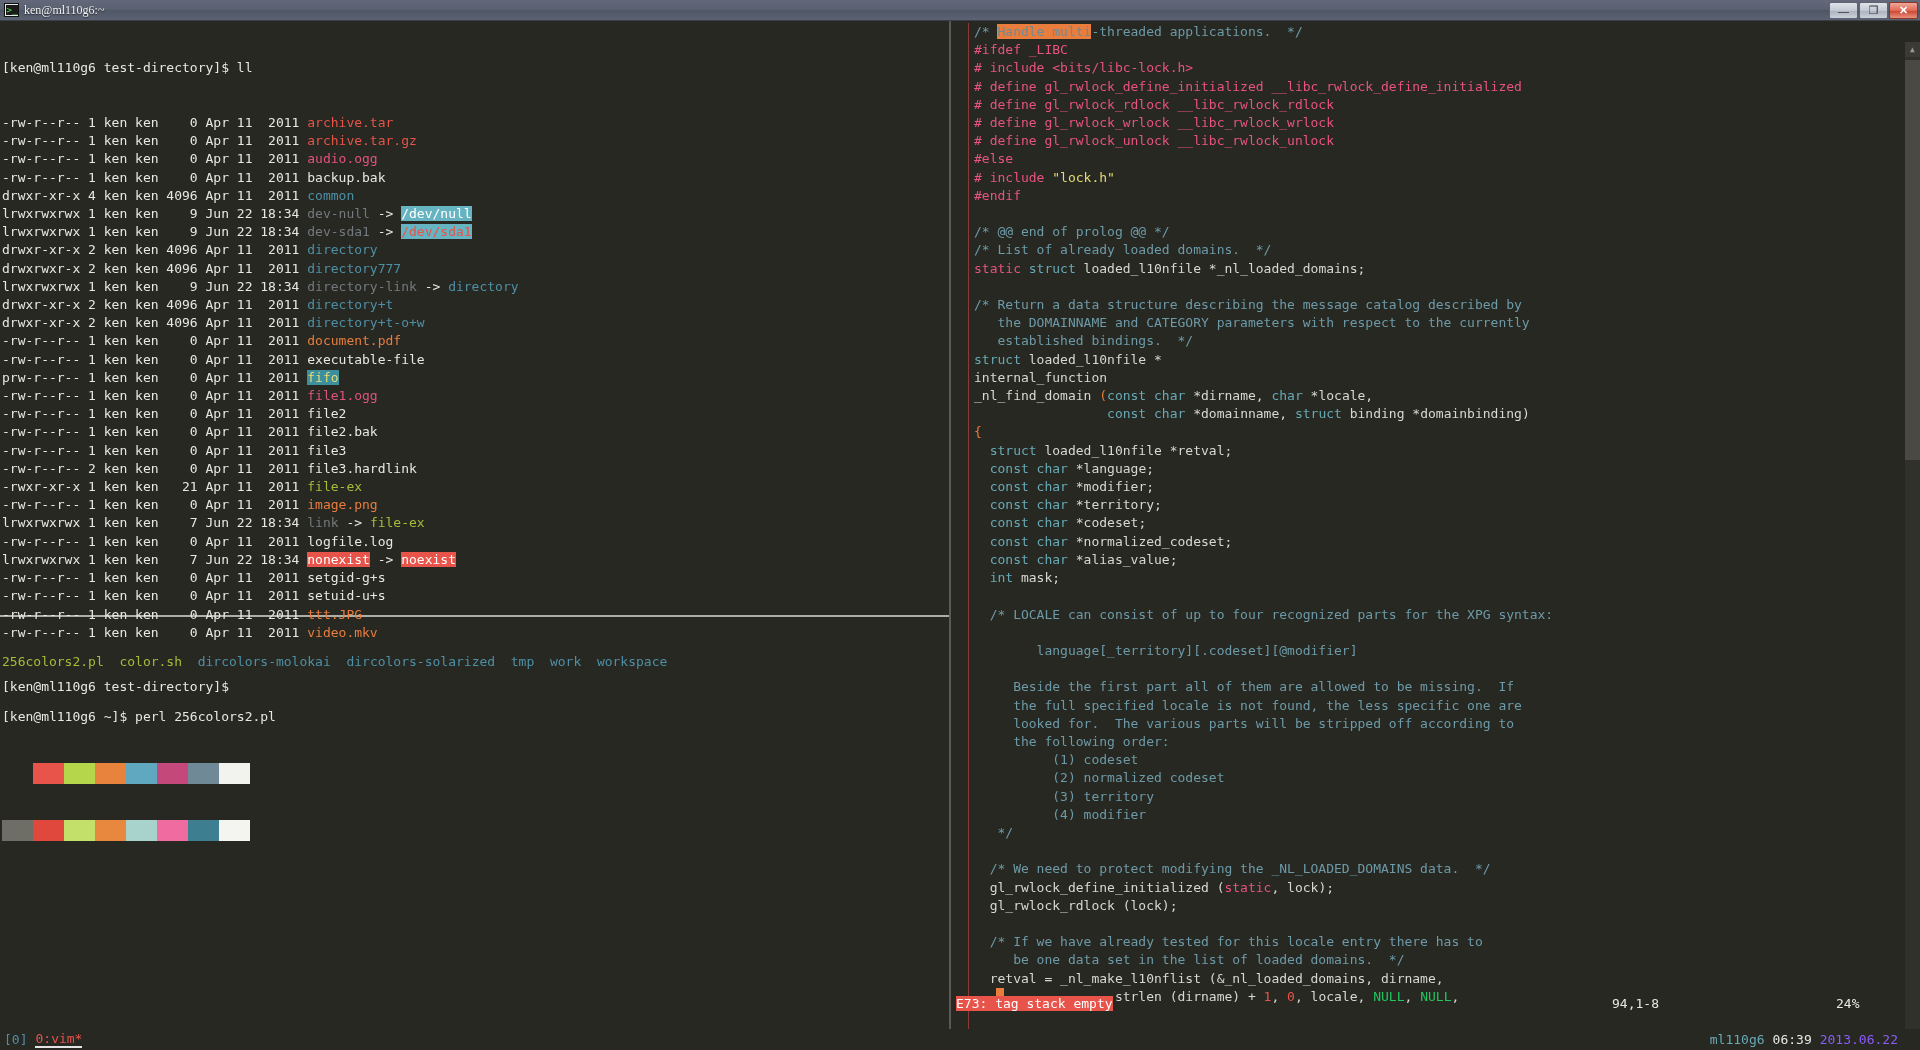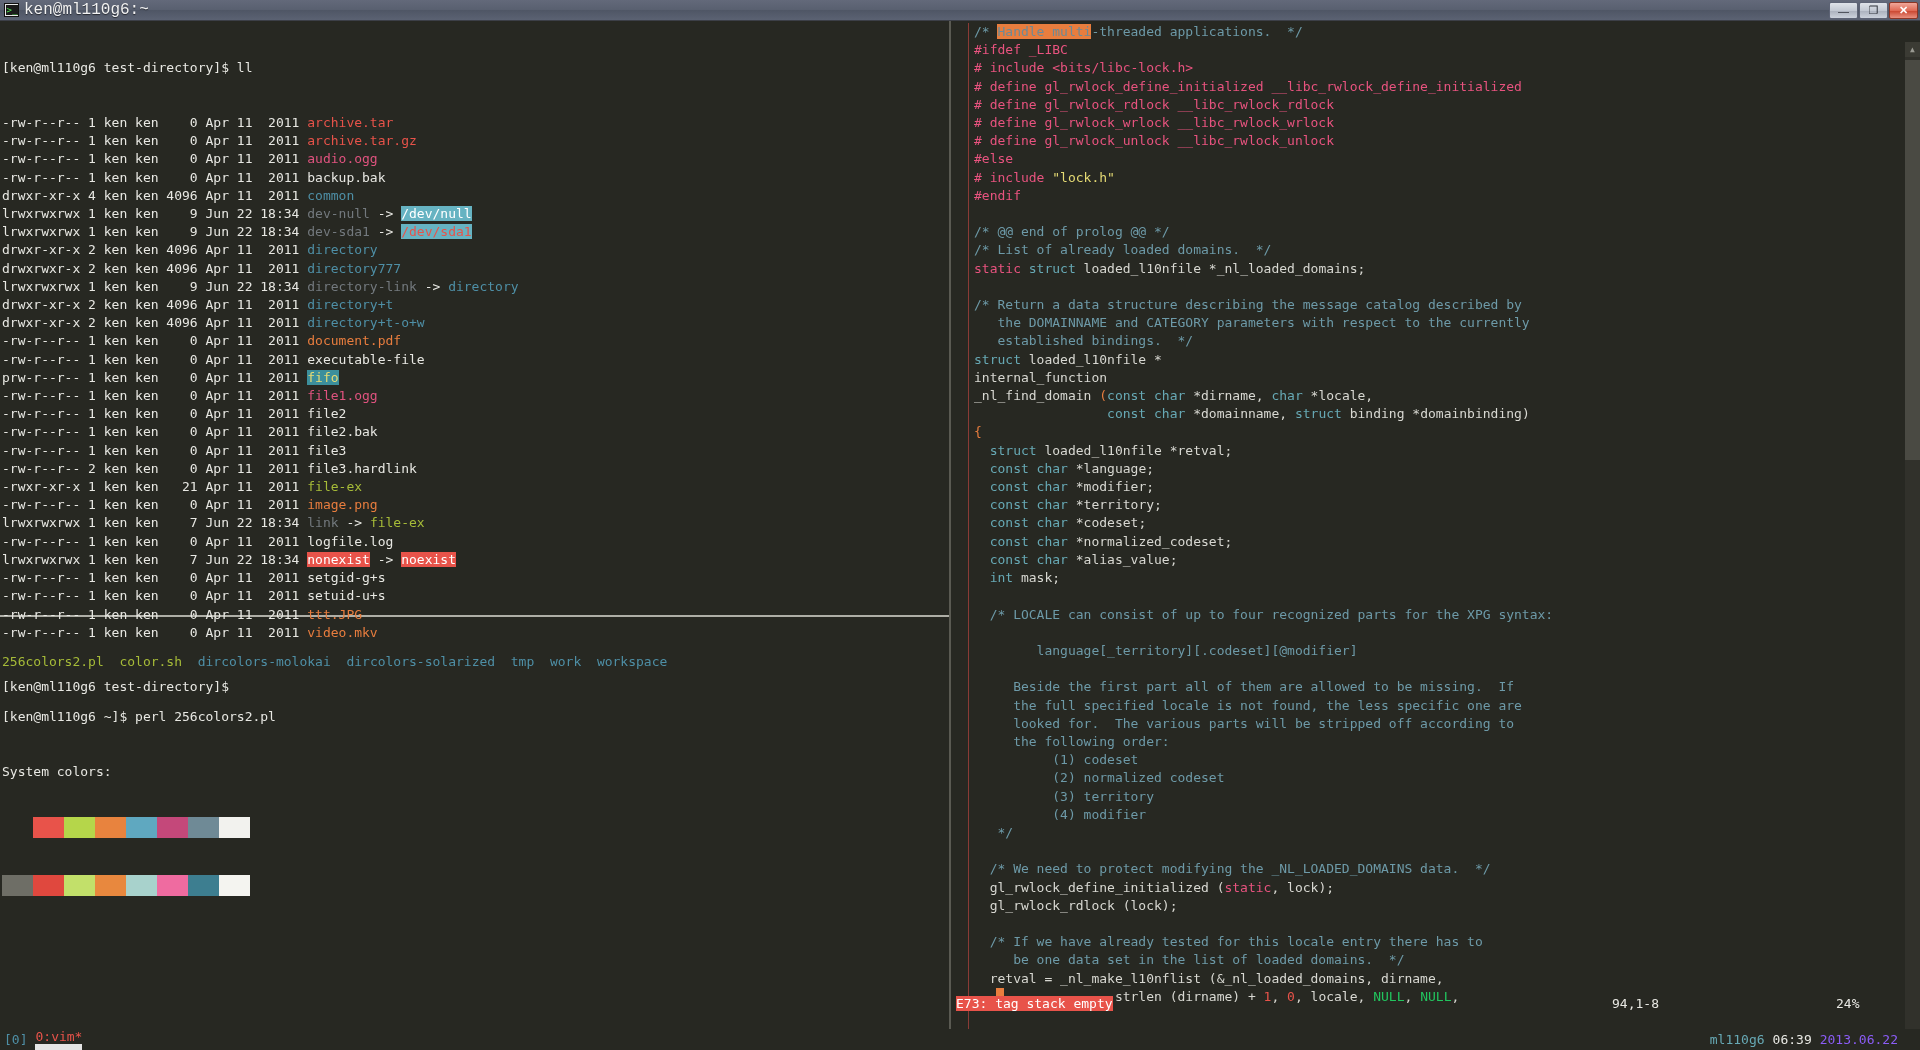--- a/index.html
+++ b/index.html
@@ -28,21 +28,21 @@
   }
   #titlebar .tb-icon::before{
     content:""; position:absolute; left:1px; top:1px; width:12px;height:10px;
     background:#1b1b1b;
   }
   #titlebar .tb-icon .arrow{
     position:relative; z-index:2; color:#4ee44e; font-size:9px; line-height:9px;
     font-family:"DejaVu Sans Mono",monospace; margin-left:1px;
   }
   #titlebar .tb-title {
-    color:#f2f2f2; font-family:Liberation Mono, monospace; font-size:16px;
+    color:#f2f2f2; font-family:Liberation Serif, serif; font-size:12px;
     text-shadow:0 1px 1px rgba(0,0,0,.55);
   }
   #wincontrols { position:absolute; right:2px; top:2px; display:flex; gap:1px; }
   .wbtn {
     width:29px;height:17px;
     background:linear-gradient(to bottom,#dfe3e9 0%,#c3c9d3 50%,#aab0bc 51%,#ccd2dc 100%);
     border:1px solid #5d6375; border-radius:2px;
     display:flex;align-items:center;justify-content:center;
     color:#30343c; font-size:11px; font-family:"Liberation Sans",sans-serif;
   }
@@ -135,21 +135,20 @@
 
     <div class="pane" id="pane-top">
       <div><span class="c-white">[ken@ml110g6 test-directory]$ </span><span class="c-white">ll</span></div>
       <div id="ll-rows"><div><span class="c-white">-rw-r--r-- 1 ken ken    0 Apr 11  2011 </span><span class="c-red">archive.tar</span></div><div><span class="c-white">-rw-r--r-- 1 ken ken    0 Apr 11  2011 </span><span class="c-red">archive.tar.gz</span></div><div><span class="c-white">-rw-r--r-- 1 ken ken    0 Apr 11  2011 </span><span class="c-pink">audio.ogg</span></div><div><span class="c-white">-rw-r--r-- 1 ken ken    0 Apr 11  2011 </span><span class="c-white">backup.bak</span></div><div><span class="c-white">drwxr-xr-x 4 ken ken 4096 Apr 11  2011 </span><span class="c-blue">common</span></div><div><span class="c-white">lrwxrwxrwx 1 ken ken    9 Jun 22 18:34 </span><span class="c-dim">dev-null</span><span class="c-white"> -&gt; </span><span class="hl-cyan2">/dev/null</span></div><div><span class="c-white">lrwxrwxrwx 1 ken ken    9 Jun 22 18:34 </span><span class="c-dim">dev-sda1</span><span class="c-white"> -&gt; </span><span class="hl-cyan">/dev/sda1</span></div><div><span class="c-white">drwxr-xr-x 2 ken ken 4096 Apr 11  2011 </span><span class="c-blue">directory</span></div><div><span class="c-white">drwxrwxr-x 2 ken ken 4096 Apr 11  2011 </span><span class="c-blue">directory777</span></div><div><span class="c-white">lrwxrwxrwx 1 ken ken    9 Jun 22 18:34 </span><span class="c-dim">directory-link</span><span class="c-white"> -&gt; </span><span class="c-blue">directory</span></div><div><span class="c-white">drwxr-xr-x 2 ken ken 4096 Apr 11  2011 </span><span class="c-blue">directory+t</span></div><div><span class="c-white">drwxr-xr-x 2 ken ken 4096 Apr 11  2011 </span><span class="c-blue">directory+t-o+w</span></div><div><span class="c-white">-rw-r--r-- 1 ken ken    0 Apr 11  2011 </span><span class="c-orange">document.pdf</span></div><div><span class="c-white">-rw-r--r-- 1 ken ken    0 Apr 11  2011 </span><span class="c-white">executable-file</span></div><div><span class="c-white">prw-r--r-- 1 ken ken    0 Apr 11  2011 </span><span class="hl-fifo">fifo</span></div><div><span class="c-white">-rw-r--r-- 1 ken ken    0 Apr 11  2011 </span><span class="c-pink">file1.ogg</span></div><div><span class="c-white">-rw-r--r-- 1 ken ken    0 Apr 11  2011 </span><span class="c-white">file2</span></div><div><span class="c-white">-rw-r--r-- 1 ken ken    0 Apr 11  2011 </span><span class="c-white">file2.bak</span></div><div><span class="c-white">-rw-r--r-- 1 ken ken    0 Apr 11  2011 </span><span class="c-white">file3</span></div><div><span class="c-white">-rw-r--r-- 2 ken ken    0 Apr 11  2011 </span><span class="c-white">file3.hardlink</span></div><div><span class="c-white">-rwxr-xr-x 1 ken ken   21 Apr 11  2011 </span><span class="c-olive">file-ex</span></div><div><span class="c-white">-rw-r--r-- 1 ken ken    0 Apr 11  2011 </span><span class="c-orange">image.png</span></div><div><span class="c-white">lrwxrwxrwx 1 ken ken    7 Jun 22 18:34 </span><span class="c-dim">link</span><span class="c-white"> -&gt; </span><span class="c-olive">file-ex</span></div><div><span class="c-white">-rw-r--r-- 1 ken ken    0 Apr 11  2011 </span><span class="c-white">logfile.log</span></div><div><span class="c-white">lrwxrwxrwx 1 ken ken    7 Jun 22 18:34 </span><span class="hl-red">nonexist</span><span class="c-white"> -&gt; </span><span class="hl-red">noexist</span></div><div><span class="c-white">-rw-r--r-- 1 ken ken    0 Apr 11  2011 </span><span class="c-white">setgid-g+s</span></div><div><span class="c-white">-rw-r--r-- 1 ken ken    0 Apr 11  2011 </span><span class="c-white">setuid-u+s</span></div><div><span class="c-white">-rw-r--r-- 1 ken ken    0 Apr 11  2011 </span><span class="c-orange">ttt.JPG</span></div><div><span class="c-white">-rw-r--r-- 1 ken ken    0 Apr 11  2011 </span><span class="c-orange">video.mkv</span></div></div>
       <div class="c-white">[ken@ml110g6 test-directory]$ </div>
     </div>
 
     <div class="pane" id="pane-bot">
       <div id="ls-row"><span class="c-olive">256colors2.pl</span><span class="c-white">  </span><span class="c-olive">color.sh</span><span class="c-white">  </span><span class="c-blue">dircolors-molokai</span><span class="c-white">  </span><span class="c-blue">dircolors-solarized</span><span class="c-white">  </span><span class="c-blue">tmp</span><span class="c-white">  </span><span class="c-blue">work</span><span class="c-white">  </span><span class="c-blue">workspace</span></div>
       <div><span class="c-white">[ken@ml110g6 ~]$ </span><span class="c-white">perl 256colors2.pl</span></div>
-      <div class="c-white">System colors:</div>
       <div id="sysrow1" class="swatchrow"><div class="sw" style="background: rgb(39, 40, 34);"></div><div class="sw" style="background: rgb(232, 83, 74);"></div><div class="sw" style="background: rgb(181, 214, 74);"></div><div class="sw" style="background: rgb(232, 131, 62);"></div><div class="sw" style="background: rgb(95, 168, 192);"></div><div class="sw" style="background: rgb(196, 72, 122);"></div><div class="sw" style="background: rgb(111, 138, 150);"></div><div class="sw" style="background: rgb(242, 242, 238);"></div></div>
       <div id="sysrow2" class="swatchrow"><div class="sw" style="background: rgb(110, 110, 102);"></div><div class="sw" style="background: rgb(224, 72, 62);"></div><div class="sw" style="background: rgb(194, 224, 106);"></div><div class="sw" style="background: rgb(232, 136, 62);"></div><div class="sw" style="background: rgb(168, 210, 204);"></div><div class="sw" style="background: rgb(239, 107, 160);"></div><div class="sw" style="background: rgb(61, 126, 144);"></div><div class="sw" style="background: rgb(244, 244, 240);"></div></div>
       <div style="height:18px"></div>
       
       
       
       
       
       
     </div>
@@ -165,18 +164,18 @@
 
     <div class="scrollbar">
       <div class="sb-arrow" style="top:0;">▲</div>
       <div class="sb-thumb" style="top:18px;"></div>
 
     </div>
   </div>
 
   <div id="statusline">
     <span style="margin-left:4px;color:#4e8fa6;">[0]</span>
-    <span style="margin-left:8px;color:#e8534a;border-bottom:6px solid #e5e5e5;text-align:right;">0:vim*</span>
+    <span style="margin-left:8px;color:#e8534a;border-bottom:2px solid #e5e5e5;text-align:right;">0:vim*</span>
     <span style="margin-left:auto;color:#67a9b5;">ml110g6</span>
     <span style="margin-left:8px;color:#e8e8e3;">06:39</span>
     <span style="margin-left:8px;margin-right:22px;color:#8b5cf6;">2013.06.22</span>
   </div>
 </div>
 
 </body></html>

